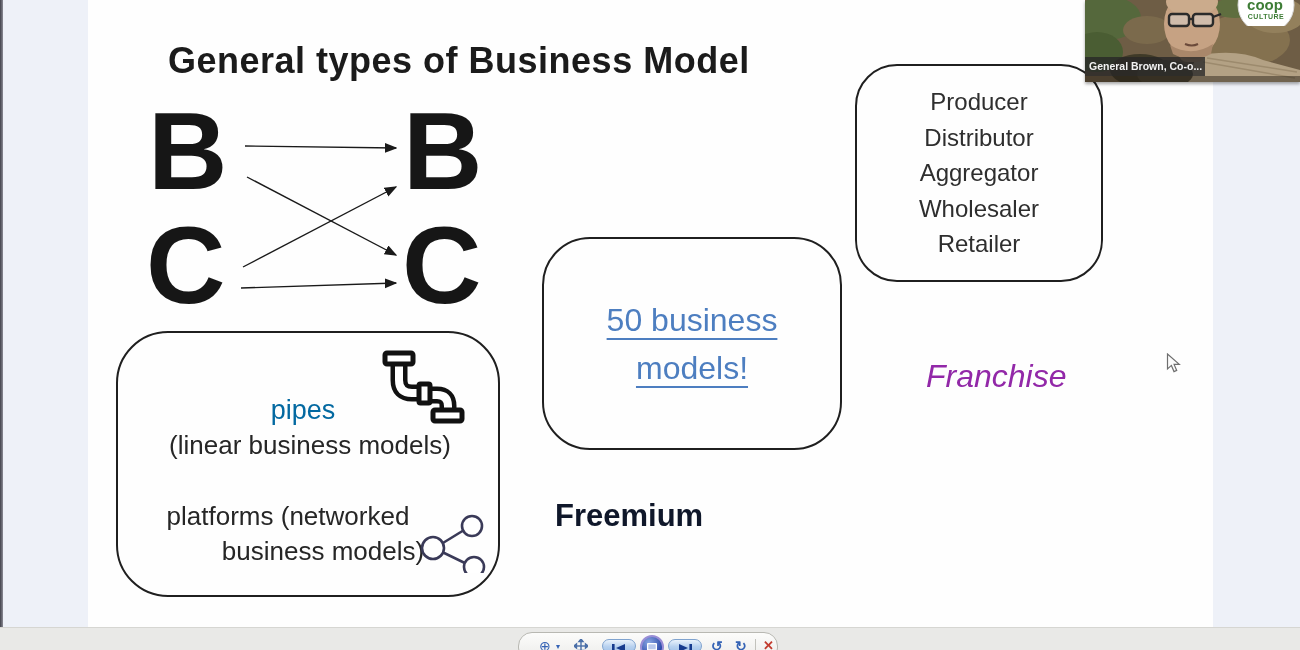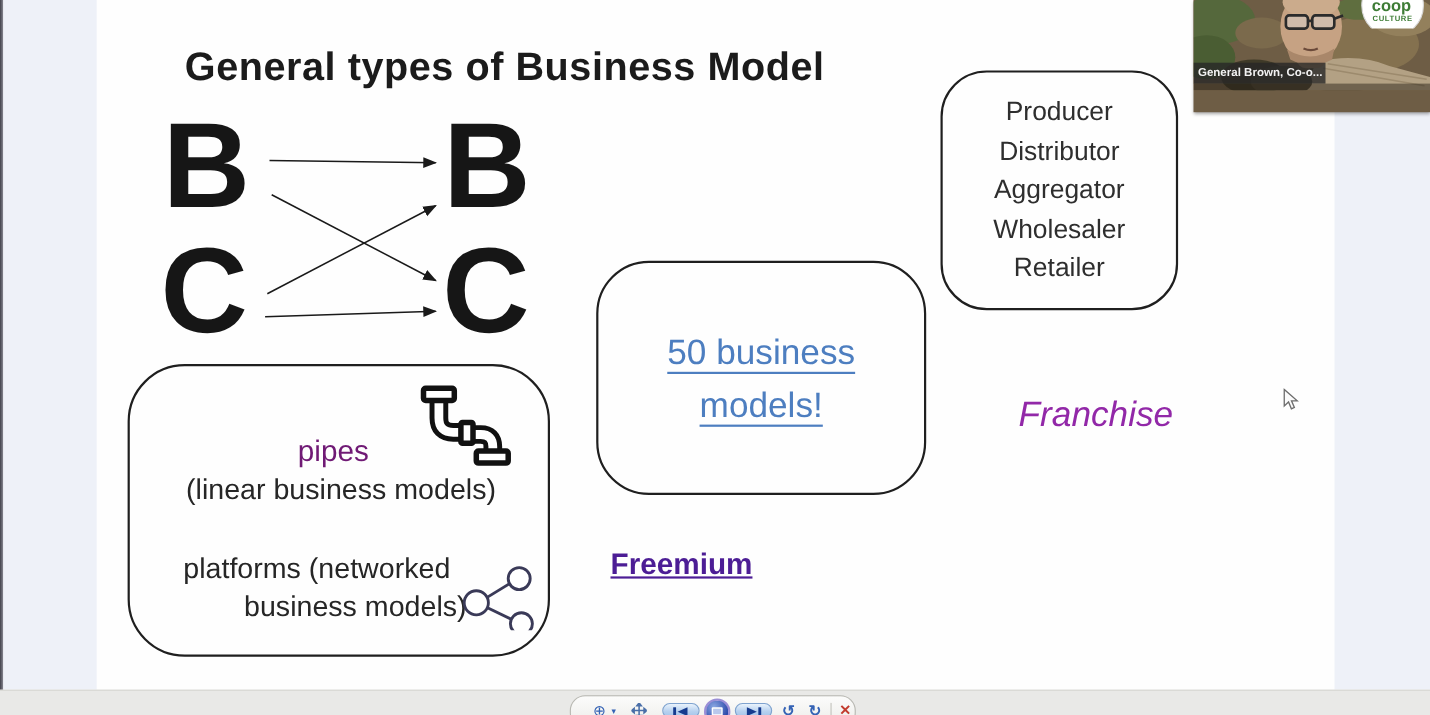--- a/index.html
+++ b/index.html
@@ -24,42 +24,42 @@
   .c-left  { left:146px; top:210px; }
   .b-right { left:403px; top:96px; }
   .c-right { left:402px; top:210px; }
   .arrows { position:absolute; left:0; top:0; }
 
   .rbox { position:absolute; border:2.5px solid #1f1f1f; background:#fefefe; }
   .link-box { left:542px; top:200px; width:300px; height:213px; border-radius:48px;
     display:flex; align-items:center; justify-content:center;margin-top:37px; }
   .link-text { color:#4d7ec0; font-size:32px; text-align:center; line-height:48px;
     text-decoration:underline; text-underline-offset:7px; text-decoration-thickness:2px; }
-  .chain-box { left:855px; top:64px; width:216px; height:218px; border-radius:42px;
+  .chain-box { left:855px; top:64px; width:248px; height:218px; border-radius:42px;
     display:flex; flex-direction:column; align-items:center; justify-content:center; }
   .chain-box div { font-size:24px; color:#2e2e2e; line-height:35.5px; }
   .pipes-box { left:116px; top:331px; width:384px; height:266px; border-radius:52px; }
   .pipes-title { position:absolute; left:0; top:62px; width:370px; text-align:center;
-    font-size:27px; color:#701a75; }
+    font-size:27px; color:#0369a1; }
   .pipes-sub { position:absolute; left:0; top:97px; width:384px; text-align:center;
     font-size:26px; color:#262626; }
   .plat1 { position:absolute; left:20px; top:168px; width:300px; text-align:center;
     font-size:26px; color:#262626; }
   .plat2 { position:absolute; left:55px; top:203px; width:300px; text-align:center;
     font-size:26px; color:#262626; }
   .pipe-icon { position:absolute; left:256px; top:16px; }
   .net-icon { position:absolute; left:298px; top:170px; }
 
   .franchise { position:absolute; left:926px; top:358px; font-size:32px; font-style:italic;
     color:#9228a8; font-weight:500; }
-  .freemium { position:absolute; left:555px; top:498px; font-size:27px; font-weight:bold;
-    color:#4c1d95;text-decoration:underline; }
-
-  
-  .webcam { position:absolute; left:1085px; top:0; width:215px; height:102px; overflow:hidden;
+  .freemium { position:absolute; left:555px; top:498px; font-size:31px; font-weight:bold;
+    color:#0f172a; }
+
+  
+  .webcam { position:absolute; left:1085px; top:0; width:215px; height:82px; overflow:hidden;
     background:#6e5d45; box-shadow:0 2px 3px rgba(0,0,0,.35); }
   .name-tag { position:absolute; left:0; top:57px; width:120px; height:19px;
     background:rgba(38,38,38,.78); color:#f2f2f2; font-size:10.5px; font-weight:bold;
     line-height:19px; padding-left:4px; white-space:nowrap; overflow:hidden; }
 
   
   .toolbar { position:absolute; left:518px; top:632px; width:260px; height:30px;
     background:linear-gradient(#fcfcfb,#ebebe8); border:1px solid #b8b8b2; border-radius:14px; }
   .tb { position:absolute; top:5px; color:#3563b5; }
   .tb-zoom { left:20px; font-size:14px; }

